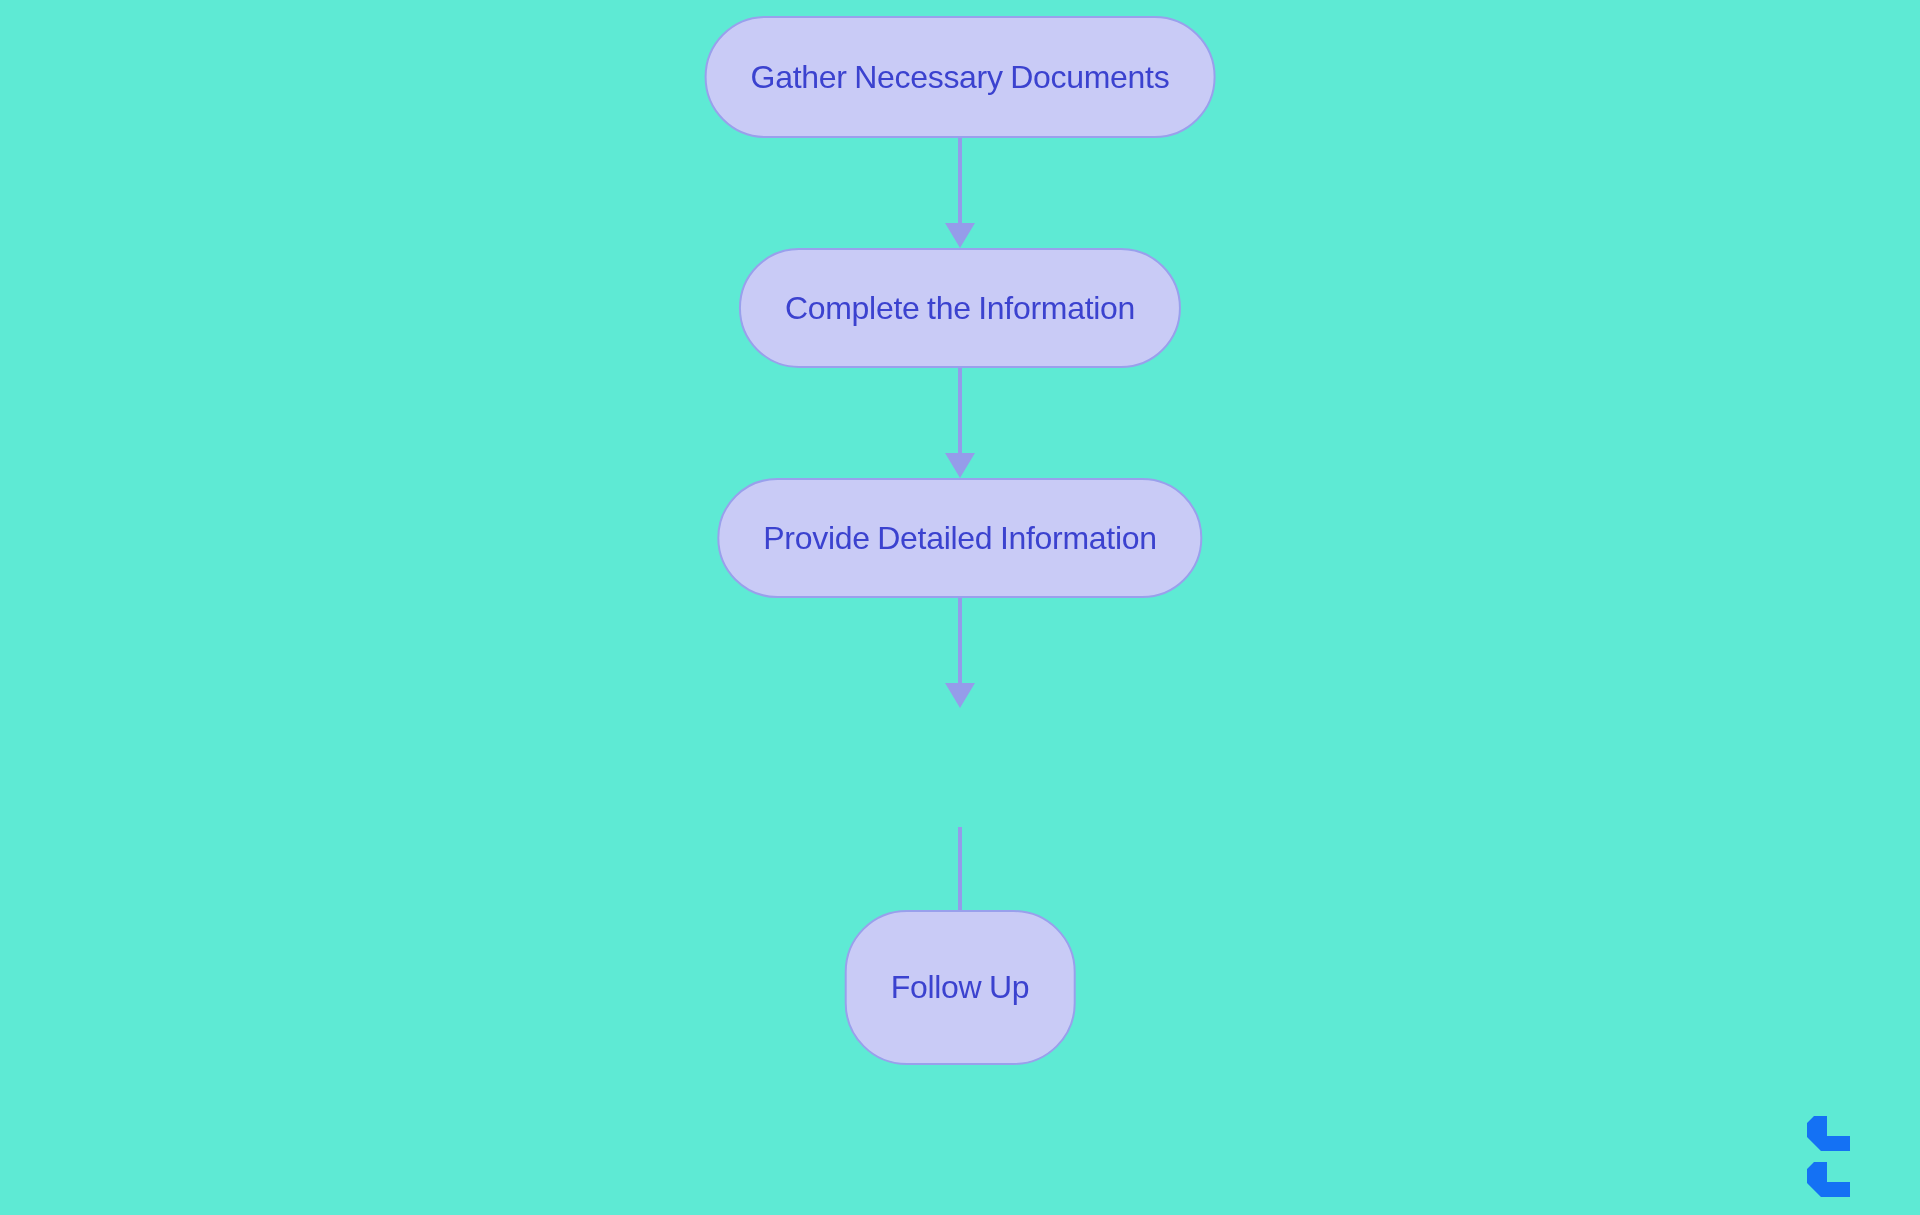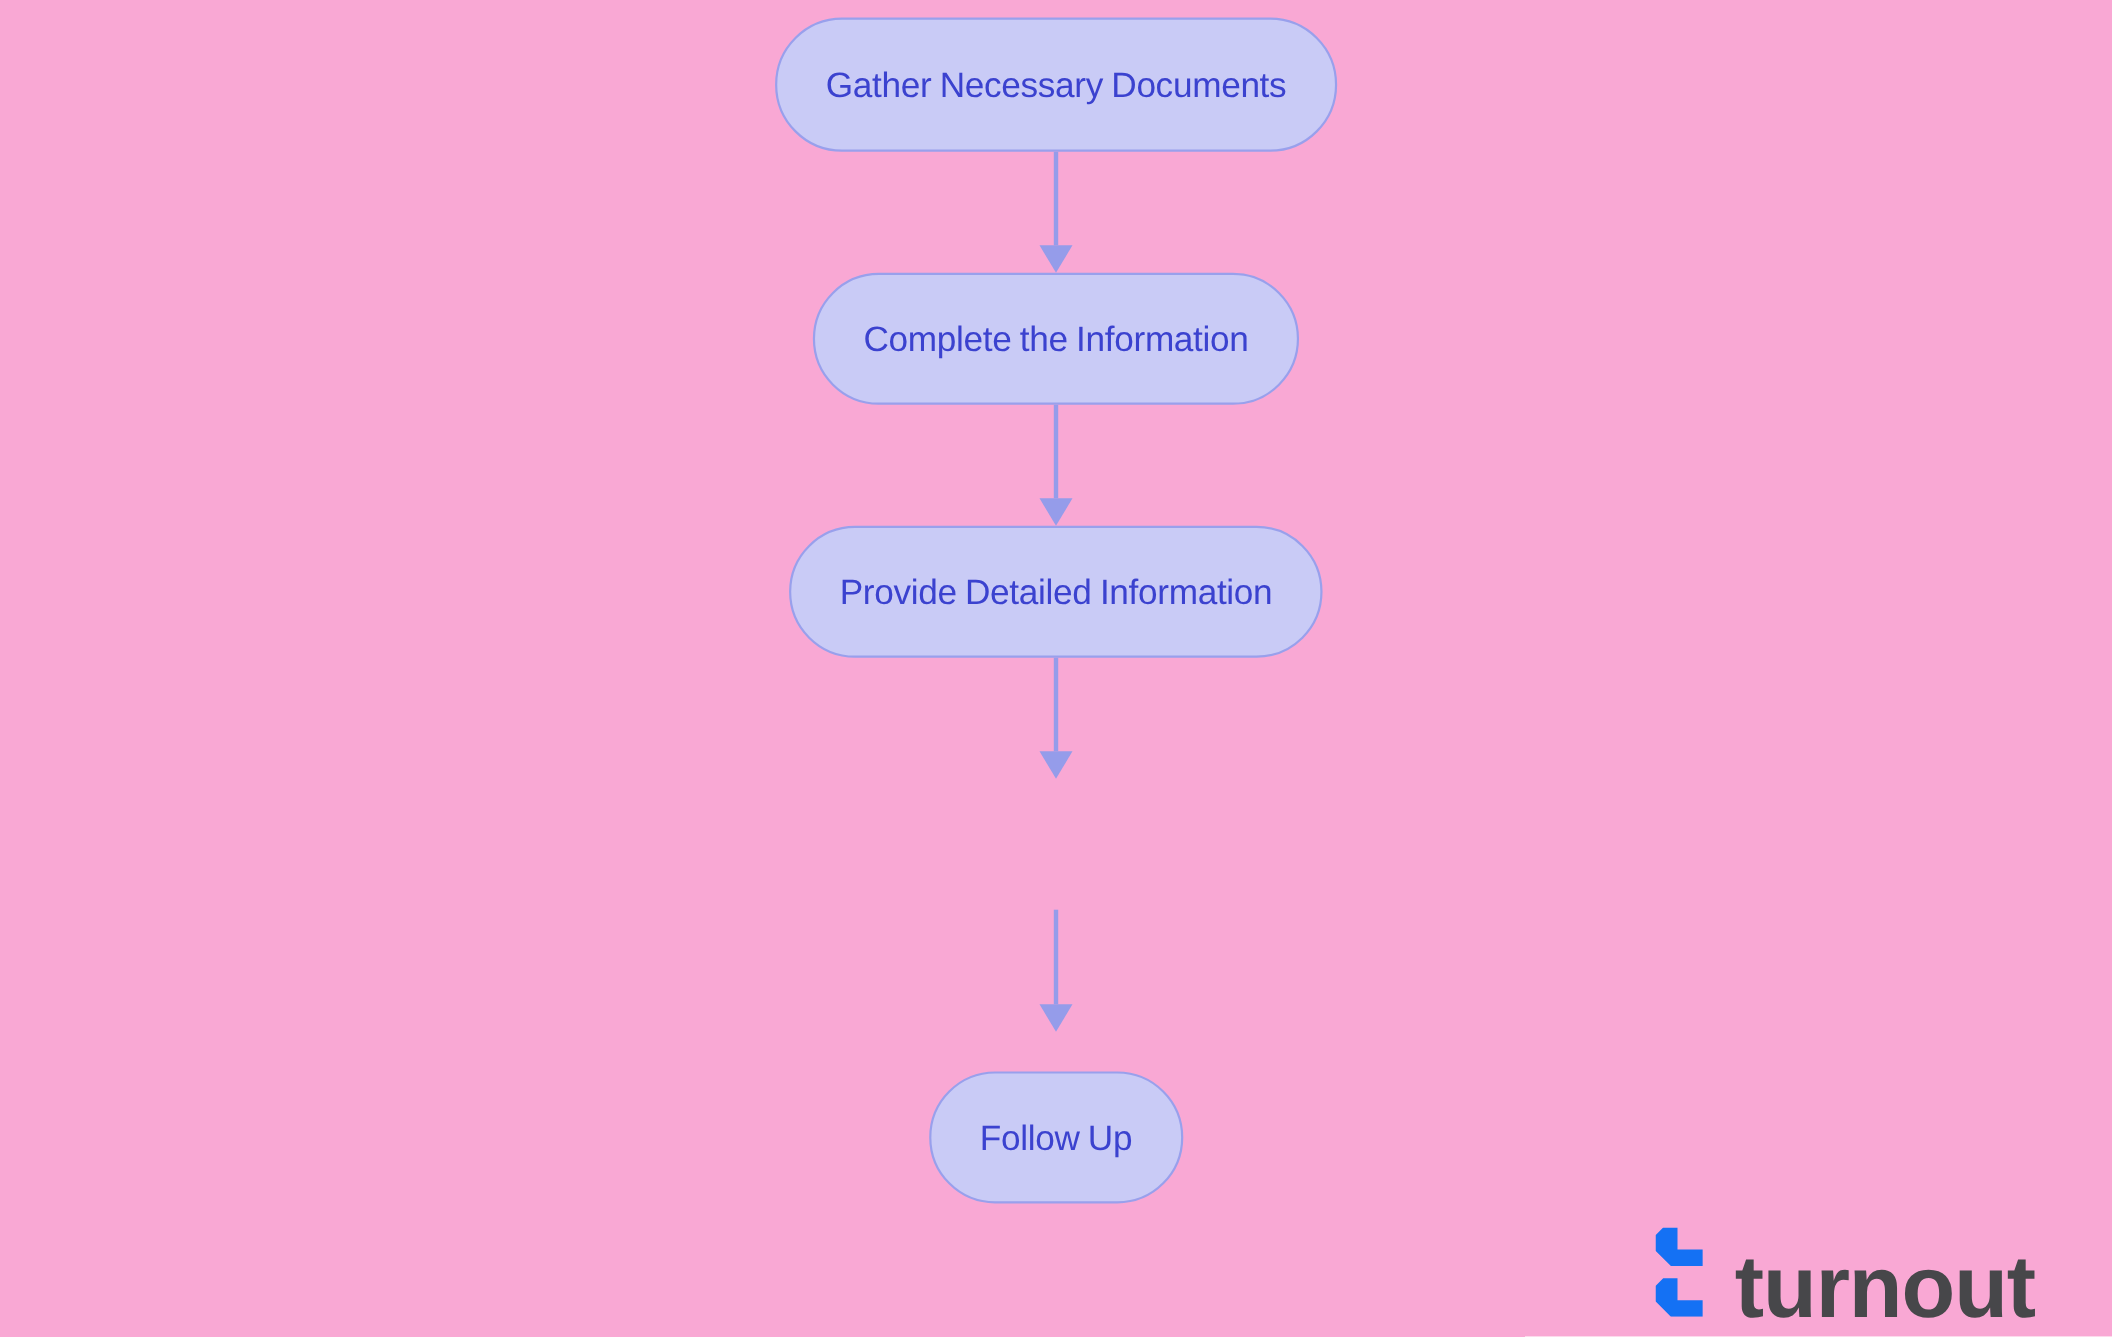--- a/index.html
+++ b/index.html
@@ -5,21 +5,21 @@
   html, body {
     margin: 0;
     padding: 0;
     background: #ffffff;
     font-family: "Liberation Sans", sans-serif;
   }
   .screen {
     position: relative;
     width: 1920px;
     height: 1215px;
-    background: #f9a8d4;
+    background: #5eead4;
     overflow: hidden;
   }
 
   
   .flow-node {
     position: absolute;
     left: 50%;
     transform: translateX(-50%);
     display: flex;
     align-items: center;
@@ -34,21 +34,21 @@
   .node-label {
     color: #3b42cf;
     font-size: 32px;
     letter-spacing: -0.3px;
     word-spacing: -1px;
   }
   .n1 { top: 16px;  height: 122px; }
   .n2 { top: 248px; height: 120px; }
   .n3 { top: 478px; height: 120px; }
   .n4 { top: 708px; height: 119px; }
-  .n5 { top: 974px; height: 120px; }
+  .n5 { top: 910px; height: 155px; }
 
   
   .flow-arrow {
     position: absolute;
     left: 50%;
     transform: translateX(-50%);
     width: 30px;
     display: flex;
     flex-direction: column;
     align-items: center;
@@ -135,16 +135,15 @@
 
   <div class="flow-node n5">
     <span class="node-label">Follow Up</span>
   </div>
 
   <div class="logo">
     <svg class="logo-icon" viewBox="0 0 43 81" xmlns="http://www.w3.org/2000/svg" aria-hidden="true">
       <path d="M7 0 L20 0 L20 20 L43 20 L43 35 L14 35 L0 21 L0 7 Z"></path>
       <path d="M7 46 L20 46 L20 66 L43 66 L43 81 L14 81 L0 67 L0 53 Z"></path>
     </svg>
-    <span class="logo-text">turnout</span>
   </div>
 
 </div>
 
 </body></html>

